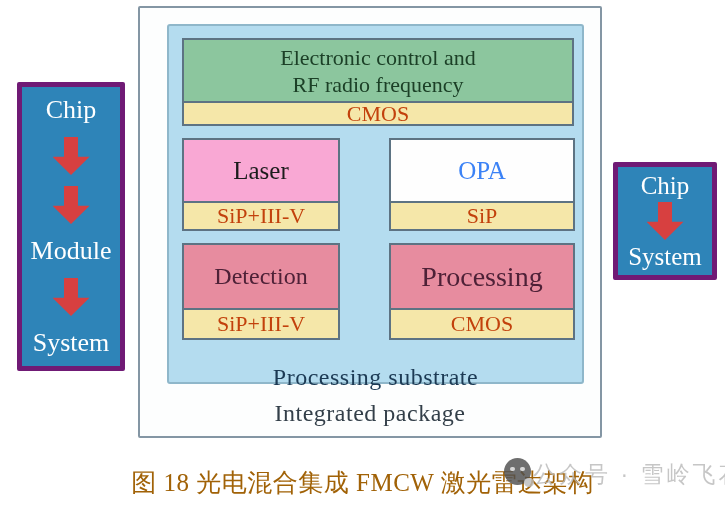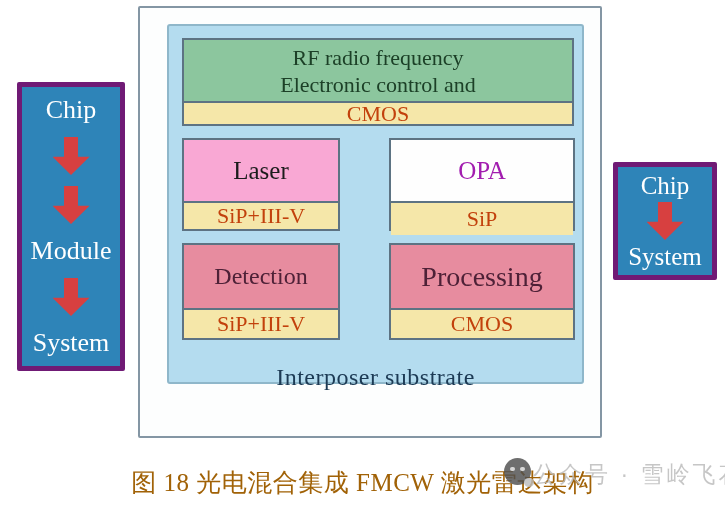--- a/index.html
+++ b/index.html
@@ -37,22 +37,22 @@
     box-sizing:border-box;border-top:2px solid #5d7383;background:#f5e7a9;
     color:#c2410c;text-align:center;display:flex;align-items:center;justify-content:center;
   }
   .block-control{left:13px;top:12px;width:392px;height:88px;}
   .block-control .title{height:61px;background:#8cc69e;color:#1c4027;font-size:22px;line-height:27px;}
   .block-control .tech{height:23px;font-size:22px;}
   .block-laser{left:13px;top:112px;width:158px;height:93px;}
   .block-laser .title{height:61px;background:#f9a8d4;color:#1c1c1c;font-size:25px;}
   .block-laser .tech{height:28px;font-size:22px;}
   .block-opa{left:220px;top:112px;width:186px;height:93px;}
-  .block-opa .title{height:61px;background:#fefefe;color:#a21caf;font-size:25px;}
-  .block-opa .tech{height:34px;font-size:22px;}
+  .block-opa .title{height:61px;background:#fefefe;color:#3b82f6;font-size:25px;}
+  .block-opa .tech{height:28px;font-size:22px;}
   .block-detection{left:13px;top:217px;width:158px;height:97px;}
   .block-detection .title{height:63px;background:#e78c9f;color:#4e2137;font-size:24px;}
   .block-detection .tech{height:30px;font-size:22px;}
   .block-processing{left:220px;top:217px;width:186px;height:97px;}
   .block-processing .title{height:63px;background:#e78c9f;color:#4e2137;font-size:28px;}
   .block-processing .tech{height:30px;font-size:22px;}
   
   .flow-box{
     position:absolute;box-sizing:border-box;background:#2e84b8;border:5px solid #701a75;
     border-radius:2px;display:flex;flex-direction:column;align-items:center;
@@ -93,22 +93,22 @@
 <body>
 
 <div class="stage">
 
   <div class="outer-box">
 
     <div class="substrate-box">
 
       <div class="block block-control">
         <div class="title">
+          <span>Electronic control and</span>
           <span>RF radio frequency</span>
-          <span>Electronic control and</span>
         </div>
         <div class="tech">CMOS</div>
       </div>
 
       <div class="block block-laser">
         <div class="title">Laser</div>
         <div class="tech">SiP+III-V</div>
       </div>
 
       <div class="block block-opa">
@@ -119,23 +119,24 @@
       <div class="block block-detection">
         <div class="title">Detection</div>
         <div class="tech">SiP+III-V</div>
       </div>
 
       <div class="block block-processing">
         <div class="title">Processing</div>
         <div class="tech">CMOS</div>
       </div>
 
-      <div class="substrate-label">Interposer substrate</div>
+      <div class="substrate-label">Processing substrate</div>
     </div>
 
+    <div class="package-label">Integrated package</div>
   </div>
 
   <div class="flow-box flow-left">
     <span class="flow-word">Chip</span>
     <span class="down-arrow"></span>
     <span class="down-arrow"></span>
     <span class="flow-word">Module</span>
     <span class="down-arrow"></span>
     <span class="flow-word">System</span>
   </div>

